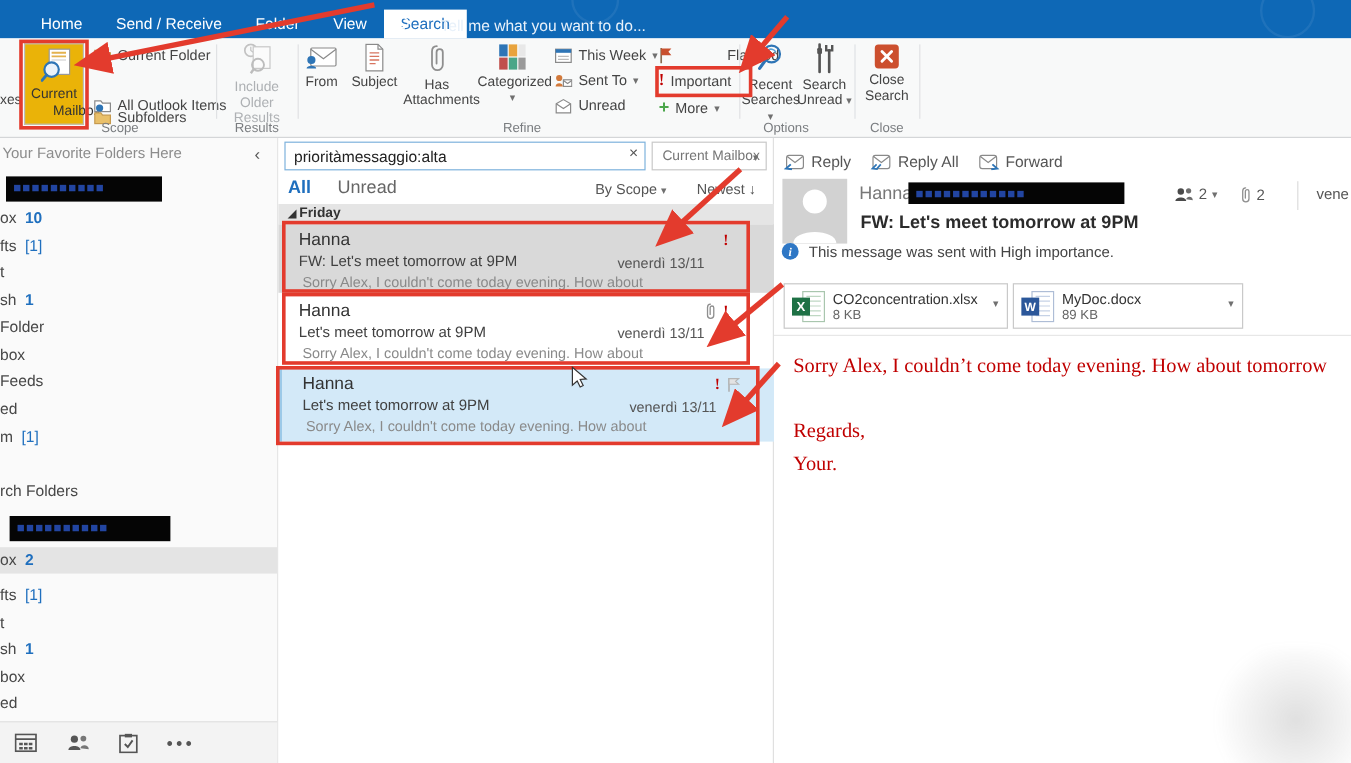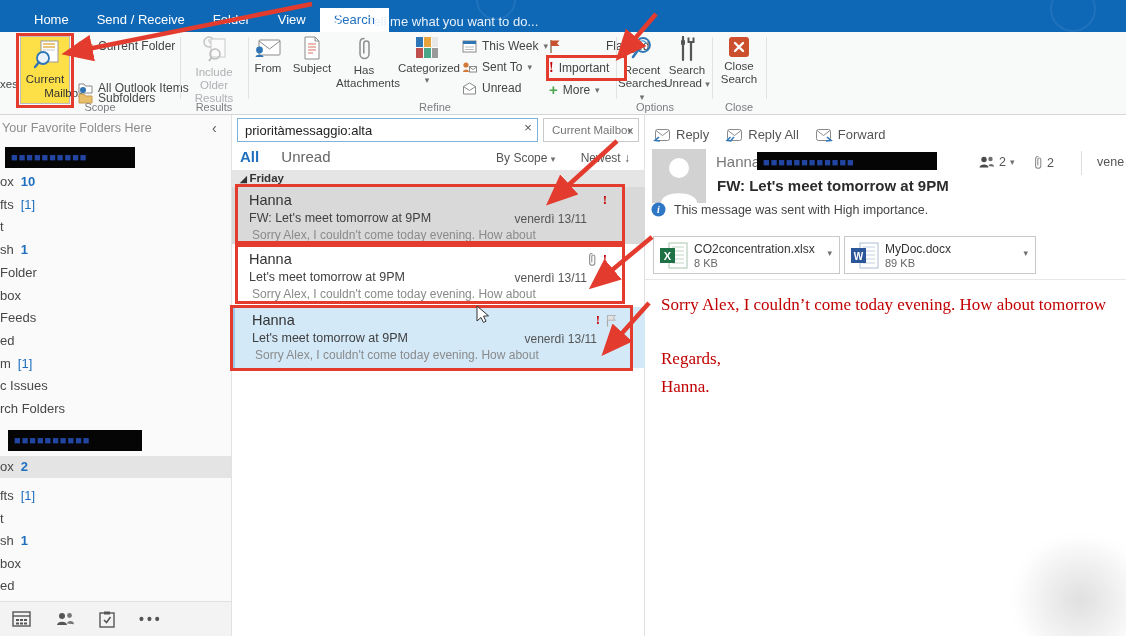--- a/index.html
+++ b/index.html
@@ -21,21 +21,21 @@
   .rsep { position:absolute; top:5px; width:1px; height:62px; background:#e0e2e4; }
   .glabel { position:absolute; top:69px; font-size:11px; color:#7a7d80; text-align:center; }
   .bigbtn { position:absolute; text-align:center; font-size:11.5px; color:#444; }
   .bigbtn .lbl { line-height:13px; }
   .smallrow { position:absolute; display:flex; align-items:center; gap:5px; font-size:12px; color:#444; white-space:nowrap; }
   .disabled { color:#aeb1b4; }
   .caret { font-size:9px; color:#707070; }
   .excl { color:#c00000; font-weight:bold; font-family:"Liberation Serif",serif; }
   .plus { color:#4ba64b; font-weight:bold; font-size:15px; }
   .cutfrag { position:absolute; font-size:11.5px; color:#444; }
-  .cmb-btn { position:absolute; left:20px; top:4px; width:50px; height:68px; background:#fde047; border:1px solid #bdbdbd; text-align:center; font-size:11.5px; color:#333; }
+  .cmb-btn { position:absolute; left:20px; top:4px; width:50px; height:68px; background:#eab308; border:1px solid #bdbdbd; text-align:center; font-size:11.5px; color:#333; }
 
   
   .sidebar { position:absolute; top:115px; left:0; width:232px; height:521px; background:#fafafa; border-right:1px solid #e2e2e2; overflow:hidden; }
   .fav-hint { position:absolute; top:6px; left:2px; font-size:12.5px; color:#8c8c8c; }
   .collapse { position:absolute; top:5px; left:212px; font-size:14px; color:#555; }
   .srow { position:absolute; left:0; width:232px; height:22px; font-size:13px; color:#474747; line-height:22px; }
   .srow .cnt { color:#1f6fbe; margin-left:7px; }
   .srow .cntb { font-weight:bold; }
   .srow.sel { background:#e4e4e4; }
   .redact { position:absolute; background:#050505; }
@@ -298,21 +298,20 @@
 
     <div class="srow" style="top:56px;"><span>ox</span><span class="cnt cntb">10</span></div>
     <div class="srow" style="top:79px;"><span>fts</span><span class="cnt">[1]</span></div>
     <div class="srow" style="top:101px;"><span>t</span></div>
     <div class="srow" style="top:124px;"><span>sh</span><span class="cnt cntb">1</span></div>
     <div class="srow" style="top:147px;"><span>Folder</span></div>
     <div class="srow" style="top:170px;"><span>box</span></div>
     <div class="srow" style="top:192px;"><span>Feeds</span></div>
     <div class="srow" style="top:215px;"><span>ed</span></div>
     <div class="srow" style="top:238px;"><span>m</span><span class="cnt">[1]</span></div>
-    <div class="srow" style="top:260px;"><span>c Issues</span></div>
     <div class="srow" style="top:283px;"><span>rch Folders</span></div>
 
     <div class="redact" style="left:8px; top:315px; width:134px; height:21px;">
         <i>■■■■■■■■■■</i>
       </div>
 
     <div class="srow sel" style="top:341px;"><span>ox</span><span class="cnt cntb">2</span></div>
     <div class="srow" style="top:370px;"><span>fts</span><span class="cnt">[1]</span></div>
     <div class="srow" style="top:393px;"><span>t</span></div>
     <div class="srow" style="top:415px;"><span>sh</span><span class="cnt cntb">1</span></div>
@@ -484,21 +483,21 @@
         <text x="7.5" y="17.5" text-anchor="middle" fill="#fff" font-size="10" font-weight="bold" font-family="Liberation Sans, sans-serif">W</text>
       </svg>
       <div class="nm">MyDoc.docx</div>
       <div class="sz">89 KB</div>
       <div class="caret">▾</div>
     </div>
     <div class="bodyrule"></div>
 
     <div class="mailbody" style="left:16px; top:180px;">Sorry Alex, I couldn’t come today evening. How about tomorrow</div>
     <div class="mailbody" style="left:16px; top:234px;">Regards,</div>
-    <div class="mailbody" style="left:16px; top:262px;">Hanna.</div>
+    <div class="mailbody" style="left:16px; top:262px;">Your.</div>
   </div>
 
   <div class="watermark"></div>
 
   <div class="annbox" style="left:16px; top:33px; width:58px; height:75px;"></div>
   <div class="annbox" style="left:546px; top:55px; width:81px; height:26px;"></div>
   <div class="annbox" style="left:235px; top:184px; width:390px; height:60px;"></div>
   <div class="annbox" style="left:235px; top:244px; width:390px; height:60px;"></div>
   <div class="annbox" style="left:230px; top:305px; width:403px; height:66px;"></div>
 

